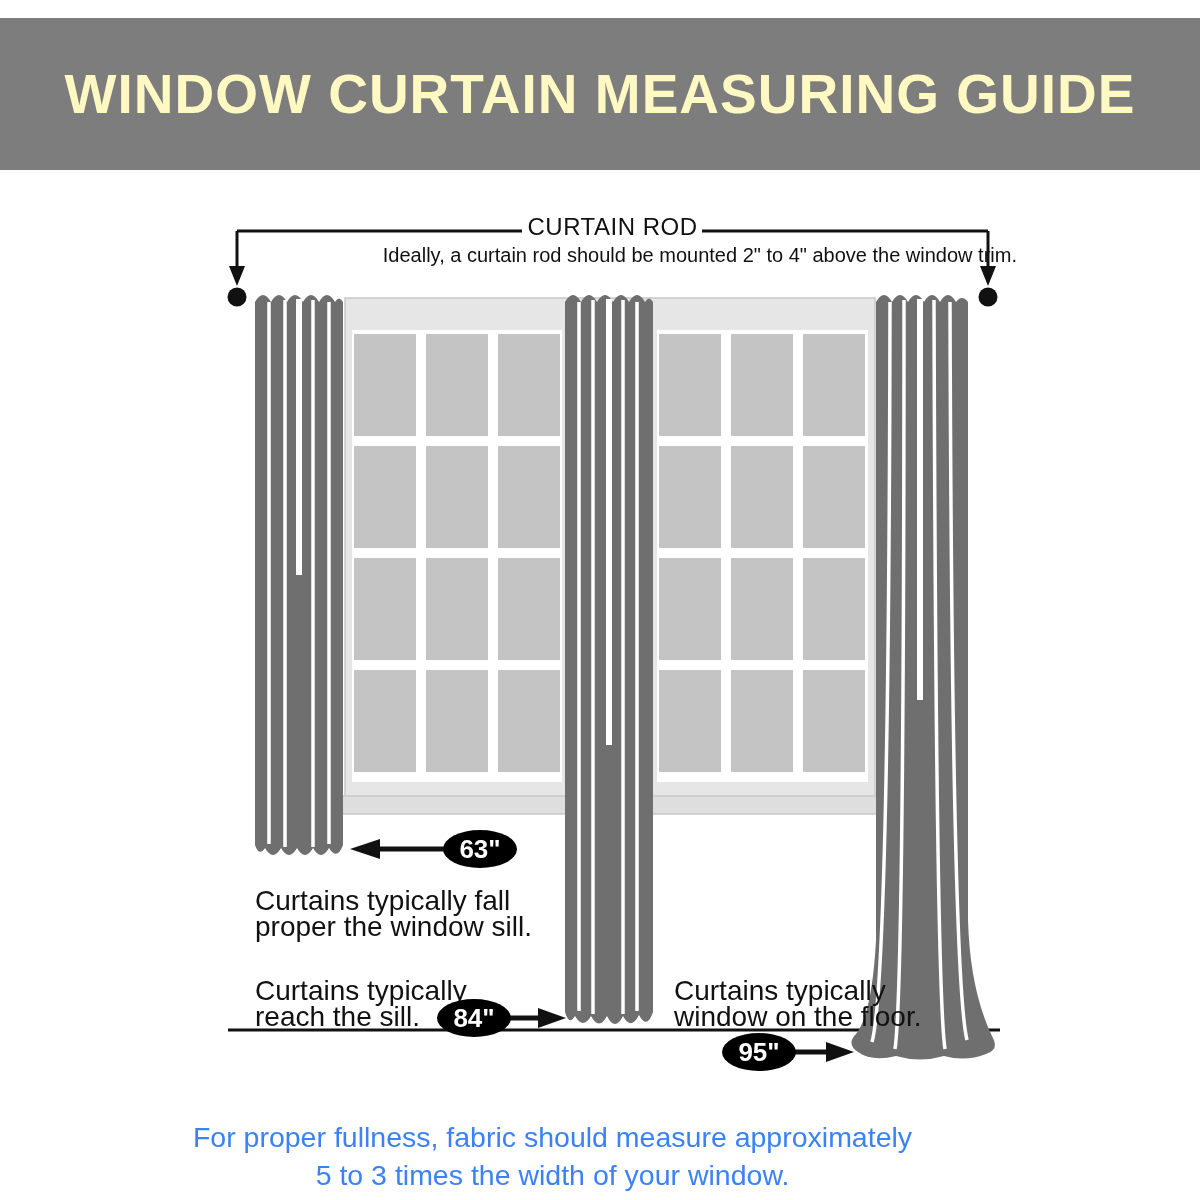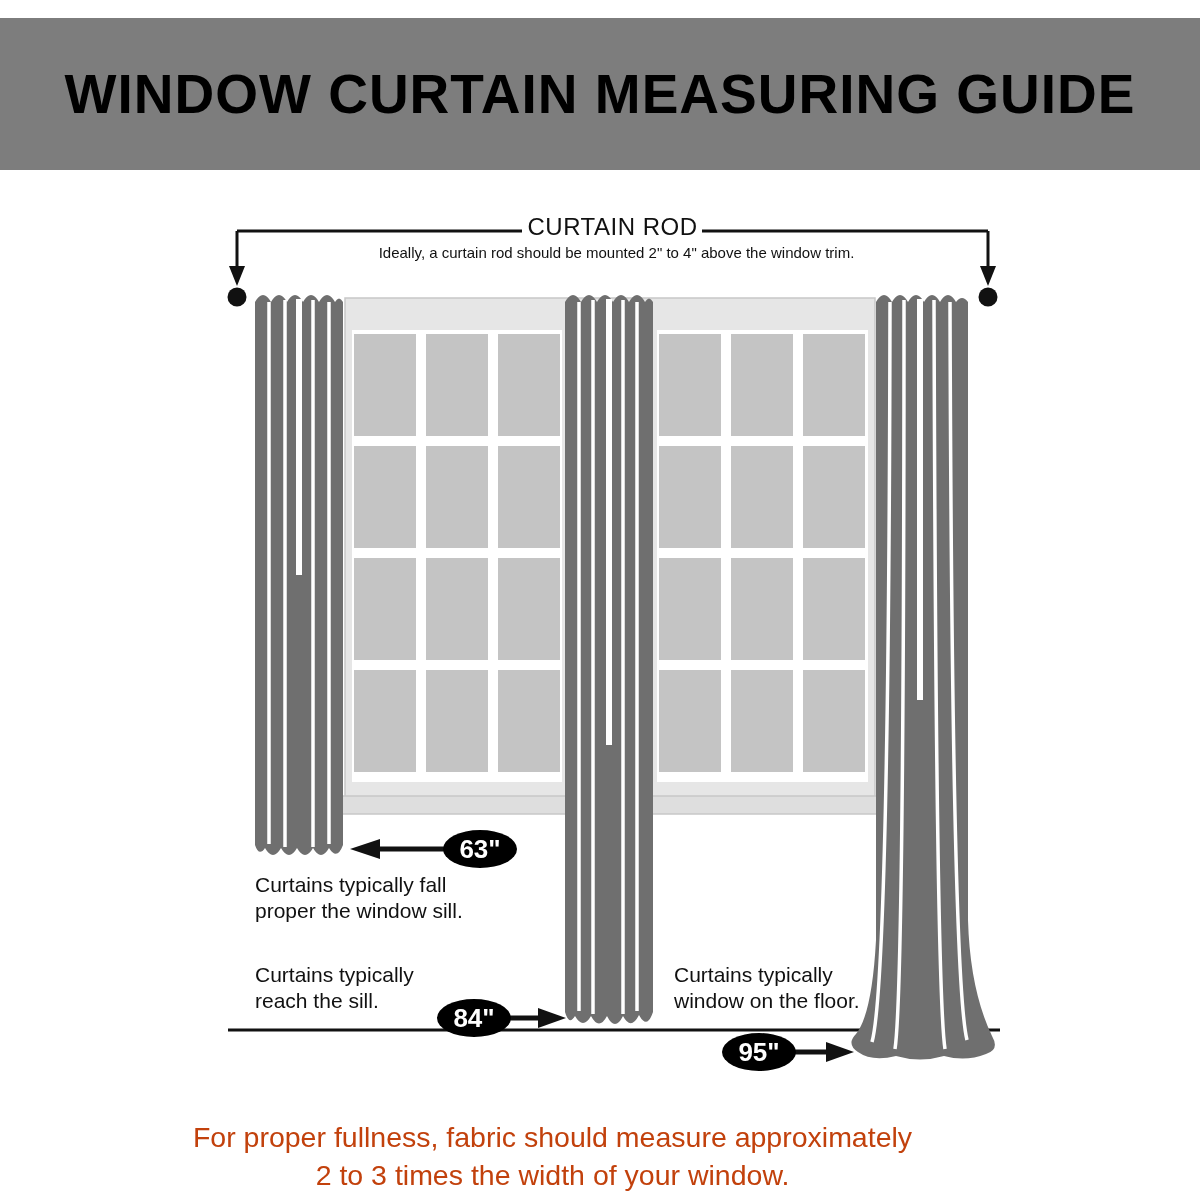--- a/index.html
+++ b/index.html
@@ -6,46 +6,46 @@
   .page{
     position:relative;width:1200px;height:1200px;background:#ffffff;
     font-family:"Liberation Sans", sans-serif;color:#111111;overflow:hidden;
     outline:1px solid #e2e2e2;
   }
   .banner{
     position:absolute;left:0;top:18px;width:1200px;height:152px;background:#7d7d7d;
     display:flex;align-items:center;justify-content:center;
   }
   .banner h1{
-    margin:0;color:#000000;font-size:55px;font-weight:bold;letter-spacing:1px;white-space:nowrap;
+    margin:0;color:#fef9c3;font-size:55px;font-weight:bold;letter-spacing:1px;white-space:nowrap;
   }
   .art{position:absolute;left:0;top:0;z-index:1;}
   .overlay{position:absolute;z-index:2;}
   .rod-label{
     left:237px;top:213px;width:751px;text-align:center;
     font-size:24px;font-weight:normal;letter-spacing:0.5px;
   }
   .rod-note{
-    left:204px;top:244px;width:825px;text-align:center;font-size:15px;
+    left:192px;top:244px;width:825px;text-align:right;font-size:20px;
   }
-  .caption{font-size:21px;line-height:26px;}
+  .caption{font-size:28px;line-height:26px;margin-top:16px;}
   .cap-sill{left:255px;top:872px;}
   .cap-floor{left:255px;top:962px;}
   .cap-puddle{left:674px;top:962px;}
   .badge{
     width:74px;height:38px;border-radius:50%;background:#000000;color:#ffffff;
     display:flex;align-items:center;justify-content:center;
     font-size:26px;font-weight:bold;
   }
   .b63{left:443px;top:830px;}
   .b84{left:437px;top:999px;}
   .b95{left:722px;top:1033px;}
   .footer{
     left:0;top:1118px;width:1105px;text-align:center;
-    font-size:28.5px;line-height:38px;color:#c2410c;
+    font-size:28.5px;line-height:38px;color:#3b82f6;
   }
 </style>
 </head>
 <body>
 
 <div class="page">
 
   <header class="banner">
     <h1>WINDOW CURTAIN MEASURING GUIDE</h1>
   </header>
@@ -142,16 +142,16 @@
     <span>Curtains typically</span><br>
     <span>window on the floor.</span>
   </div>
 
   <div class="overlay badge b63">63"</div>
   <div class="overlay badge b84">84"</div>
   <div class="overlay badge b95">95"</div>
 
   <footer class="overlay footer">
     <div>For proper fullness, fabric should measure approximately</div>
-    <div>2 to 3 times the width of your window.</div>
+    <div>5 to 3 times the width of your window.</div>
   </footer>
 
 </div>
 
 </body></html>

